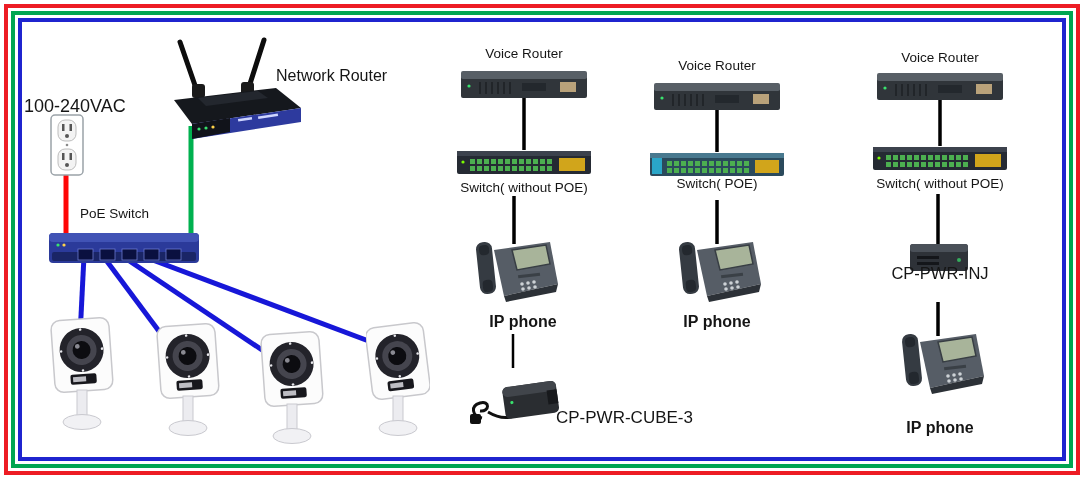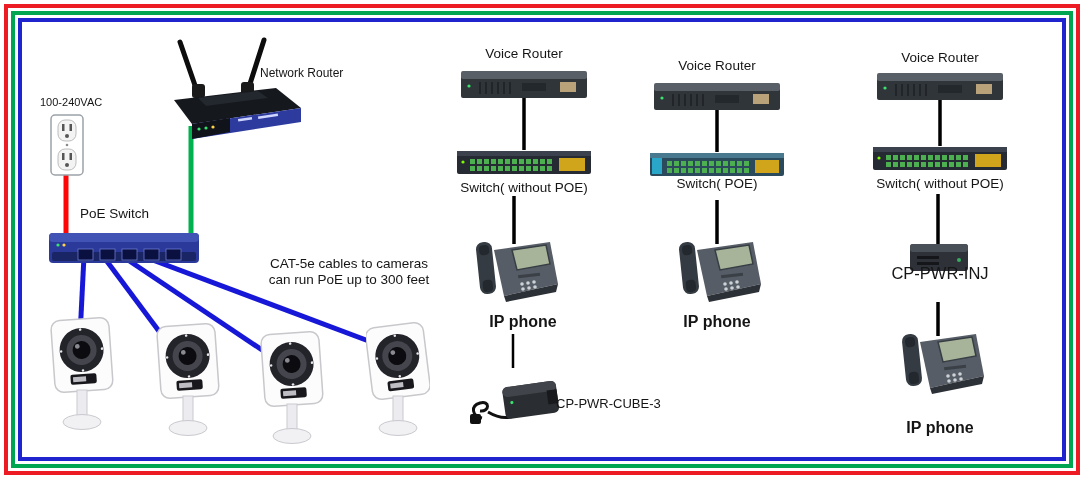--- a/index.html
+++ b/index.html
@@ -39,36 +39,36 @@
       <path d="M514 196 L514 244"></path>
       <path d="M513 334 L513 368" stroke-width="2.5"></path>
       <path d="M717 110 L717 152"></path>
       <path d="M717 200 L717 244"></path>
       <path d="M940 100 L940 146"></path>
       <path d="M938 194 L938 244"></path>
       <path d="M938 302 L938 336"></path>
     </g>
   </svg>
 
-  <div class="lbl" style="left:40px;top:96px;font-size:11px">100-240VAC</div>
+  <div class="lbl" style="left:24px;top:96px;font-size:18px">100-240VAC</div>
 
   <svg class="dev" style="left:50px;top:114px" width="34" height="62" viewBox="0 0 34 62">
     <rect x="1" y="1" width="32" height="60" rx="4" fill="#ffffff" stroke="#9aa2a8" stroke-width="1.5"></rect>
     <rect x="8" y="6" width="18" height="21" rx="7" fill="#f3f3f3" stroke="#bdbdbd"></rect>
     <rect x="12" y="10" width="2.5" height="7" fill="#555555"></rect>
     <rect x="19.5" y="10" width="2.5" height="7" fill="#555555"></rect>
     <circle cx="17" cy="22" r="2" fill="#555555"></circle>
     <circle cx="17" cy="31" r="1.3" fill="#8a8a8a"></circle>
     <rect x="8" y="35" width="18" height="21" rx="7" fill="#f3f3f3" stroke="#bdbdbd"></rect>
     <rect x="12" y="39" width="2.5" height="7" fill="#555555"></rect>
     <rect x="19.5" y="39" width="2.5" height="7" fill="#555555"></rect>
     <circle cx="17" cy="51" r="2" fill="#555555"></circle>
   </svg>
 
-  <div class="lbl" style="left:260px;top:66px;font-size:12px">Network Router</div>
+  <div class="lbl" style="left:276px;top:66px;font-size:16px">Network Router</div>
 
   <svg class="dev" style="left:168px;top:36px" width="135" height="105" viewBox="0 0 135 105">
     <path d="M30 58 L12 6" stroke="#0d0d0d" stroke-width="5" stroke-linecap="round"></path>
     <path d="M80 54 L96 4" stroke="#0d0d0d" stroke-width="5" stroke-linecap="round"></path>
     <rect x="24" y="48" width="13" height="14" rx="3" fill="#1a1a1a"></rect>
     <rect x="73" y="46" width="13" height="14" rx="3" fill="#1a1a1a"></rect>
     <polygon points="6,64 108,52 133,72 24,88" fill="#15181d"></polygon>
     <polygon points="30,62 90,55 100,62 38,70" fill="#23272e"></polygon>
     <polygon points="24,88 133,72 133,86 24,103" fill="#2d3a9e"></polygon>
     <polygon points="24,88 62,82 62,96 24,103" fill="#11131a"></polygon>
@@ -89,22 +89,20 @@
       <rect x="30" y="17" width="15" height="11"></rect>
       <rect x="52" y="17" width="15" height="11"></rect>
       <rect x="74" y="17" width="15" height="11"></rect>
       <rect x="96" y="17" width="15" height="11"></rect>
       <rect x="118" y="17" width="15" height="11"></rect>
     </g>
     <circle cx="10" cy="13" r="1.6" fill="#39e36e"></circle>
     <circle cx="16" cy="13" r="1.6" fill="#ffd24a"></circle>
   </svg>
 
-  <div class="lbl note" style="left:246px;top:256px;width:206px;font-size:13.5px">CAT-5e cables to cameras
-can run PoE up to 300 feet</div>
 
   <svg class="dev" style="left:50px;top:316px" width="64" height="118" viewBox="0 0 64 118">
     <g transform="rotate(-4 32 40)">
       <rect x="3" y="3" width="58" height="72" rx="9" fill="#fcfcfc" stroke="#c8c8cc" stroke-width="1.5"></rect>
       <circle cx="32" cy="34" r="22" fill="#23232a"></circle>
         <circle cx="32" cy="34" r="15" fill="#45454e"></circle>
       <circle cx="32" cy="34" r="9" fill="#0c0c10"></circle>
         <circle cx="28" cy="30" r="2.4" fill="#8a8a92"></circle>
       <g fill="#e8e8ec">
           <circle cx="32" cy="13.5" r="1.3"></circle>
@@ -257,21 +255,21 @@
     <path d="M20 46 C30 52 40 54 50 48" stroke="#101010" stroke-width="3" fill="none"></path>
     <rect x="2" y="48" width="11" height="10" rx="2" fill="#101010"></rect>
     <g transform="rotate(-8 62 36)">
       <rect x="36" y="18" width="54" height="32" rx="5" fill="#2a2d31"></rect>
       <rect x="36" y="18" width="54" height="10" rx="5" fill="#41454b"></rect>
       <rect x="80" y="27" width="10" height="14" fill="#17191c"></rect>
       <circle cx="44" cy="34" r="1.6" fill="#39e36e"></circle>
     </g>
   </svg>
 
-  <div class="lbl" style="left:556px;top:396px;font-size:13px">CP-PWR-CUBE-3</div>
+  <div class="lbl" style="left:556px;top:408px;font-size:17px">CP-PWR-CUBE-3</div>
 
   <div class="lbl center" style="left:653px;top:58px;width:128px;font-size:13.5px">Voice Router</div>
 
   <svg class="dev" style="left:653px;top:80px" width="128" height="34" viewBox="0 0 128 34">
     <rect x="1" y="8" width="126" height="22" rx="2" fill="#30353a"></rect>
     <rect x="1" y="3" width="126" height="8" rx="2" fill="#585f66"></rect>
     <g stroke="#1d2125" stroke-width="1.5">
       <line x1="20" y1="14" x2="20" y2="26"></line>
         <line x1="26" y1="14" x2="26" y2="26"></line>
       <line x1="32" y1="14" x2="32" y2="26"></line>

